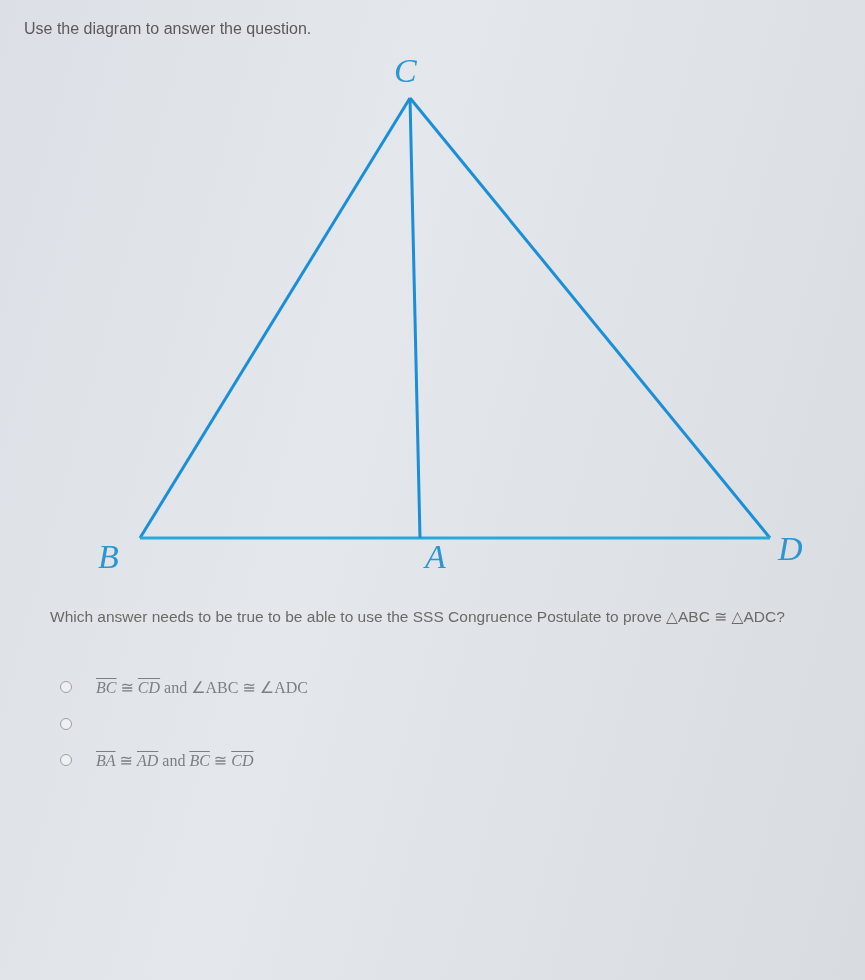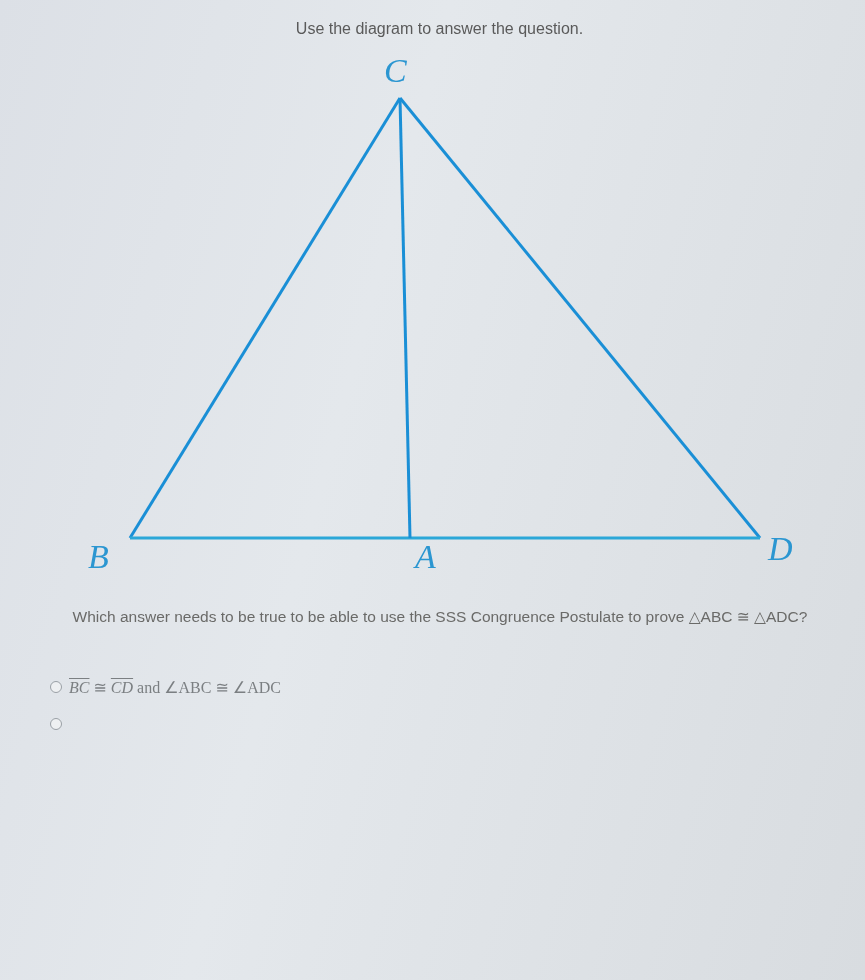--- a/index.html
+++ b/index.html
@@ -6,22 +6,21 @@
     body {
       width: 865px;
       height: 980px;
       font-family: Arial, Helvetica, sans-serif;
       background: linear-gradient(105deg, #dce0e6 0%, #e4e8ec 40%, #d8dce0 100%);
       color: #4a4a4a;
       position: relative;
       overflow: hidden;
     }
     .page {
-      padding: 20px 0 0 10px;
-      text-align: center;
+      padding: 20px 0 0 20px;
     }
     .instruction {
       font-size: 16px;
       color: #5a5a5a;
       margin-bottom: 20px;
       padding-left: 4px;
     }
     .diagram-area {
       width: 780px;
       height: 530px;
@@ -54,21 +53,21 @@
       color: #6a6a68;
       max-width: 800px;
       line-height: 1.4;
     }
     .choices {
       margin: 50px 0 0 40px;
     }
     .choice {
       display: flex;
       align-items: center;
-      gap: 7px;
+      gap: 24px;
       margin-bottom: 18px;
       margin-top: 21px;
     }
     .radio-dot {
       width: 12px;
       height: 12px;
       border: 1px solid #9aa0a6;
       border-radius: 50%;
       background: #eef0f2;
       flex-shrink: 0;
@@ -115,16 +114,22 @@
       <div class="choice-text">
         <span class="seg">BC</span><span class="cong"></span><span class="seg">CD</span><span> and </span><span class="ang">ABC</span><span class="cong"></span><span class="ang">ADC</span>
       </div>
     </div>
 
 
     <div class="choice">
       <div class="radio-dot"></div>
     </div>
 
+    <div class="choice">
+      <div class="radio-dot"></div>
+      <div class="choice-text">
+        <span class="seg">BA</span><span class="cong"></span><span class="seg">AD</span><span> and </span><span class="seg">BC</span><span class="cong"></span><span class="seg">CD</span>
+      </div>
+    </div>
 
   </div>
 
 </div>
 
 </body></html>

